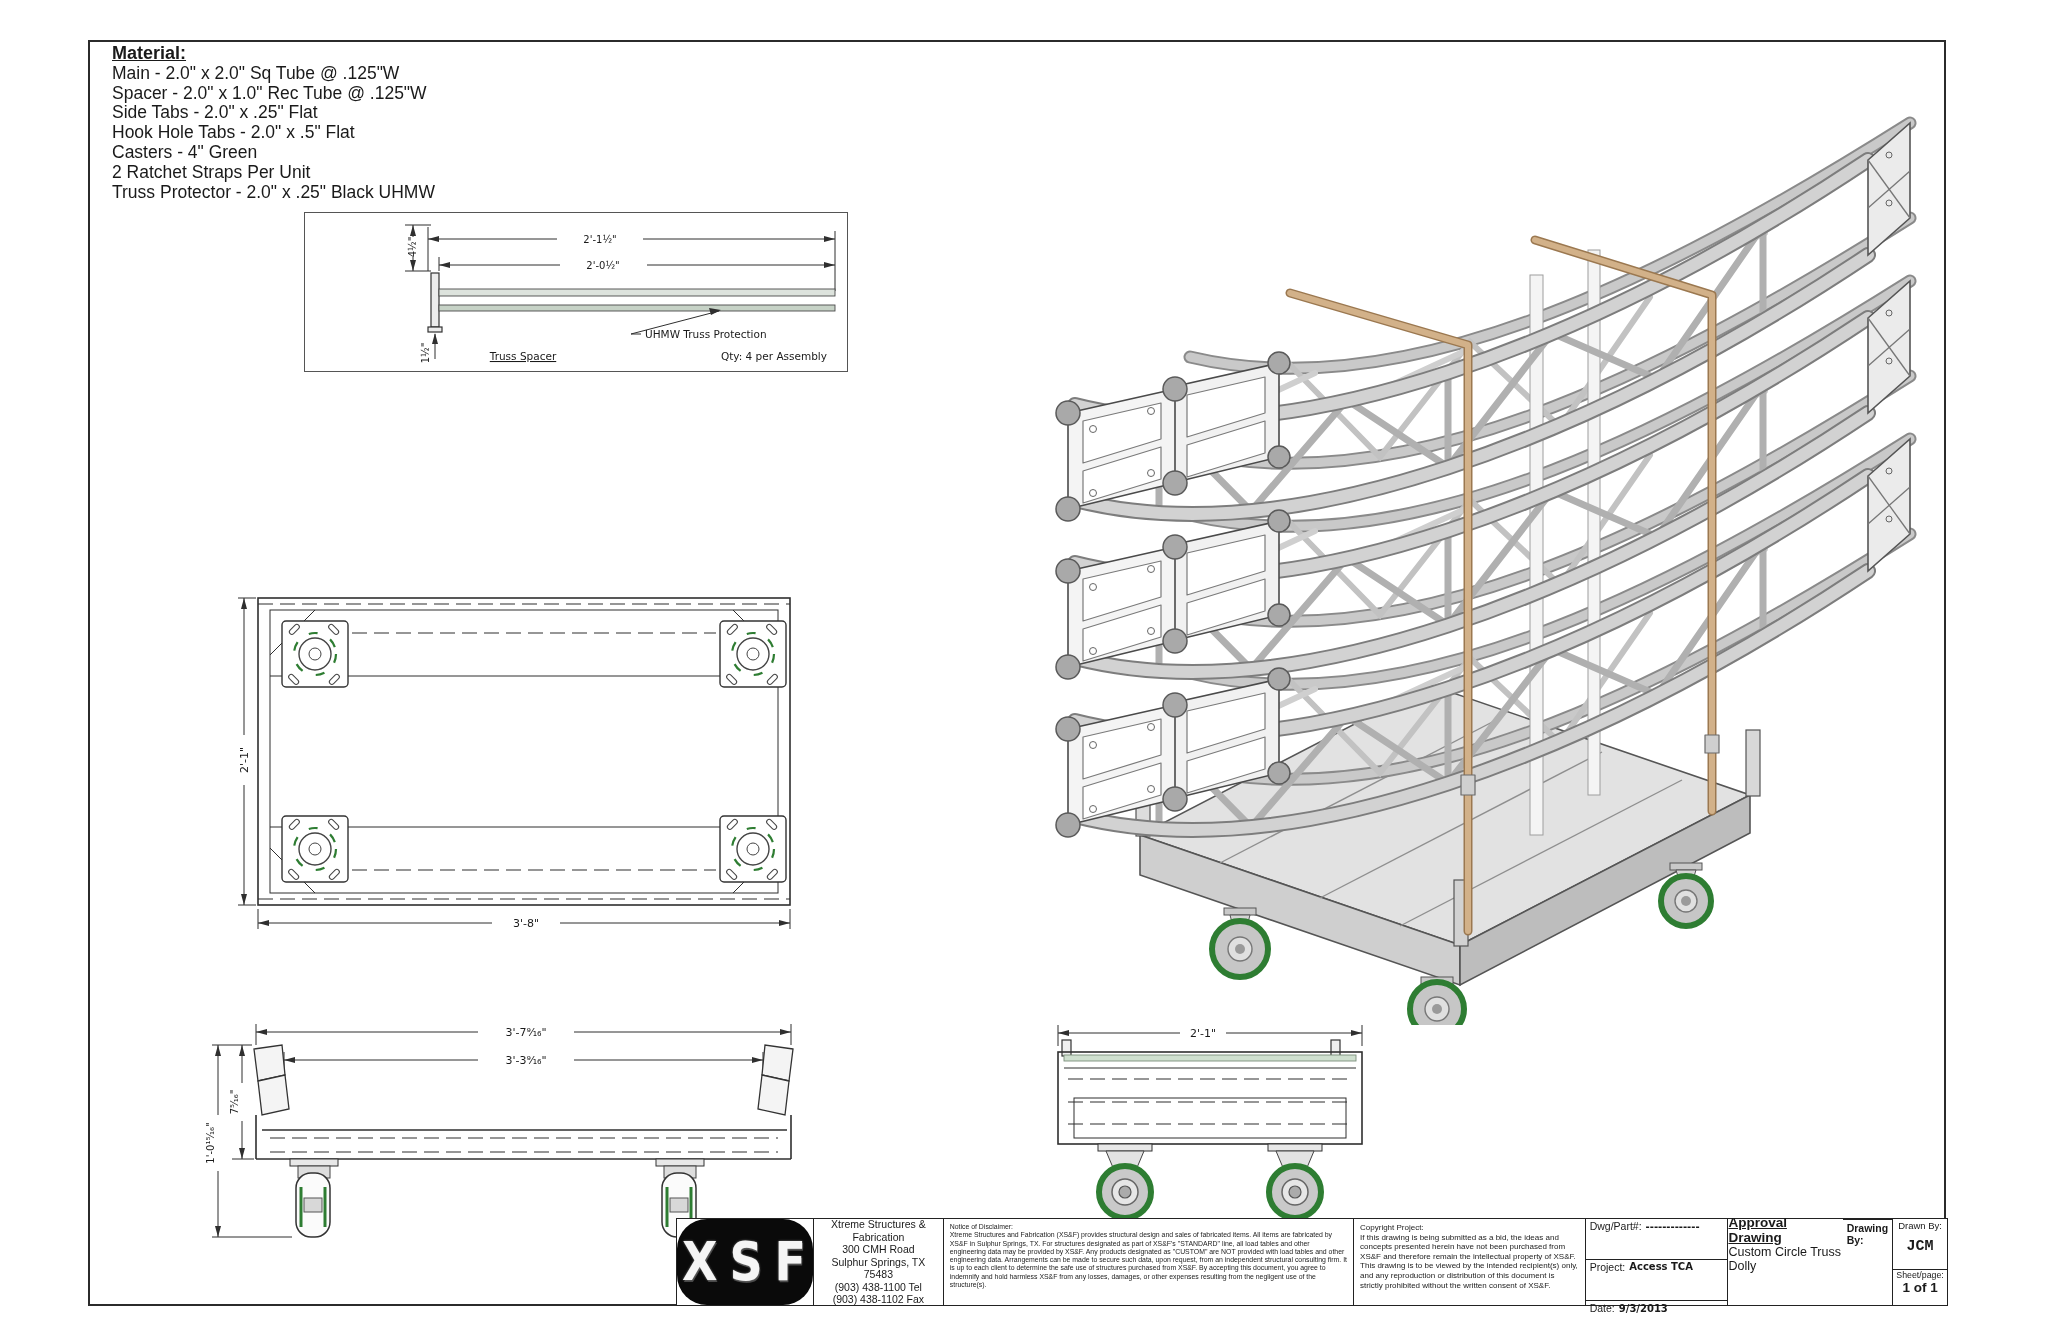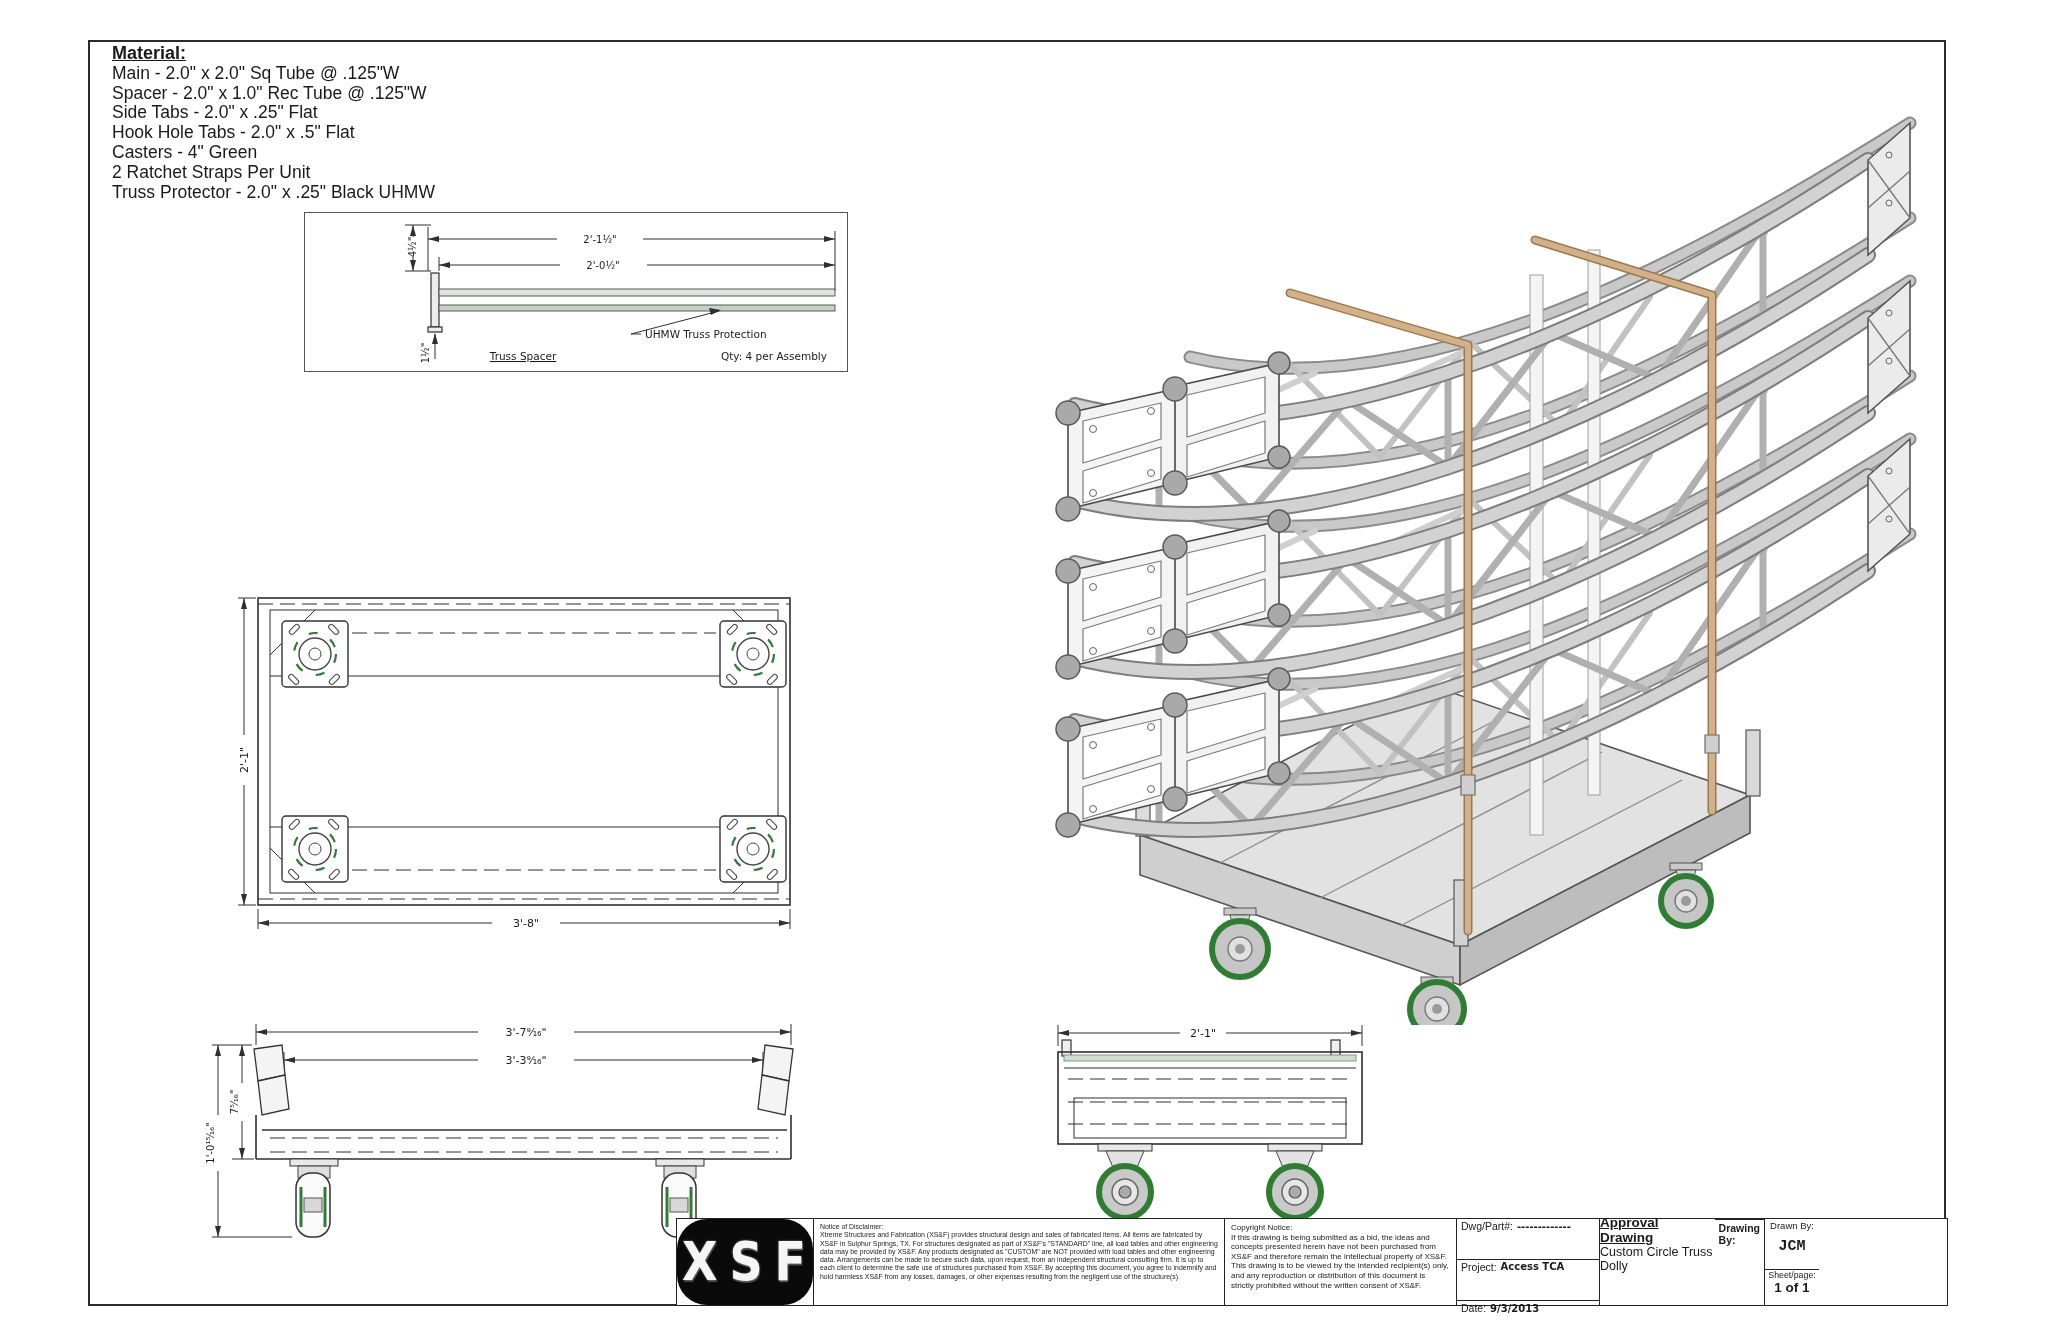--- a/index.html
+++ b/index.html
@@ -482,26 +482,32 @@
         <rect x="471" y="700" width="14" height="20" fill="#cfcfcf" stroke="#6a6a6a" stroke-width="1.2"></rect>
         <rect x="715" y="660" width="14" height="18" fill="#cfcfcf" stroke="#6a6a6a" stroke-width="1.2"></rect>
       </g>
     </svg>
   </div>
 
   <div class="tblock">
     <div class="tb-cell tb-logo">
       <span>XSF</span>
     </div>
+    <div class="tb-cell tb-company">Xtreme Structures &amp;
+Fabrication
+300 CMH Road
+Sulphur Springs, TX 75483
+(903) 438-1100 Tel
+(903) 438-1102 Fax</div>
     <div class="tb-cell tb-notice">
       <div>Notice of Disclaimer:</div>
       <div>Xtreme Structures and Fabrication (XS&amp;F) provides structural design and sales of fabricated items. All items are fabricated by XS&amp;F in Sulphur Springs, TX. For structures designated as part of XS&amp;F's "STANDARD" line, all load tables and other engineering data may be provided by XS&amp;F. Any products designated as "CUSTOM" are NOT provided with load tables and other engineering data. Arrangements can be made to secure such data, upon request, from an independent structural consulting firm. It is up to each client to determine the safe use of structures purchased from XS&amp;F. By accepting this document, you agree to indemnify and hold harmless XS&amp;F from any losses, damages, or other expenses resulting from the negligent use of the structure(s).</div>
     </div>
     <div class="tb-cell tb-copy">
-      <div>Copyright Notice:</div>
+      <div>Copyright Project:</div>
       <div>If this drawing is being submitted as a bid, the ideas and concepts presented herein have not been purchased from XS&amp;F and therefore remain the intellectual property of XS&amp;F. This drawing is to be viewed by the intended recipient(s) only, and any reproduction or distribution of this document is strictly prohibited without the written consent of XS&amp;F.</div>
     </div>
     <div class="tb-cell tb-fields">
       <div class="tb-row" style="height:20px;">
         <span class="tb-label">Dwg/Part#:</span>
         <span class="tb-value">-------------</span>
       </div>
       <div class="tb-row" style="height:30px;align-items:flex-start;">
         <span class="tb-label">Project:</span>
         <span class="tb-value">Access TCA</span>

